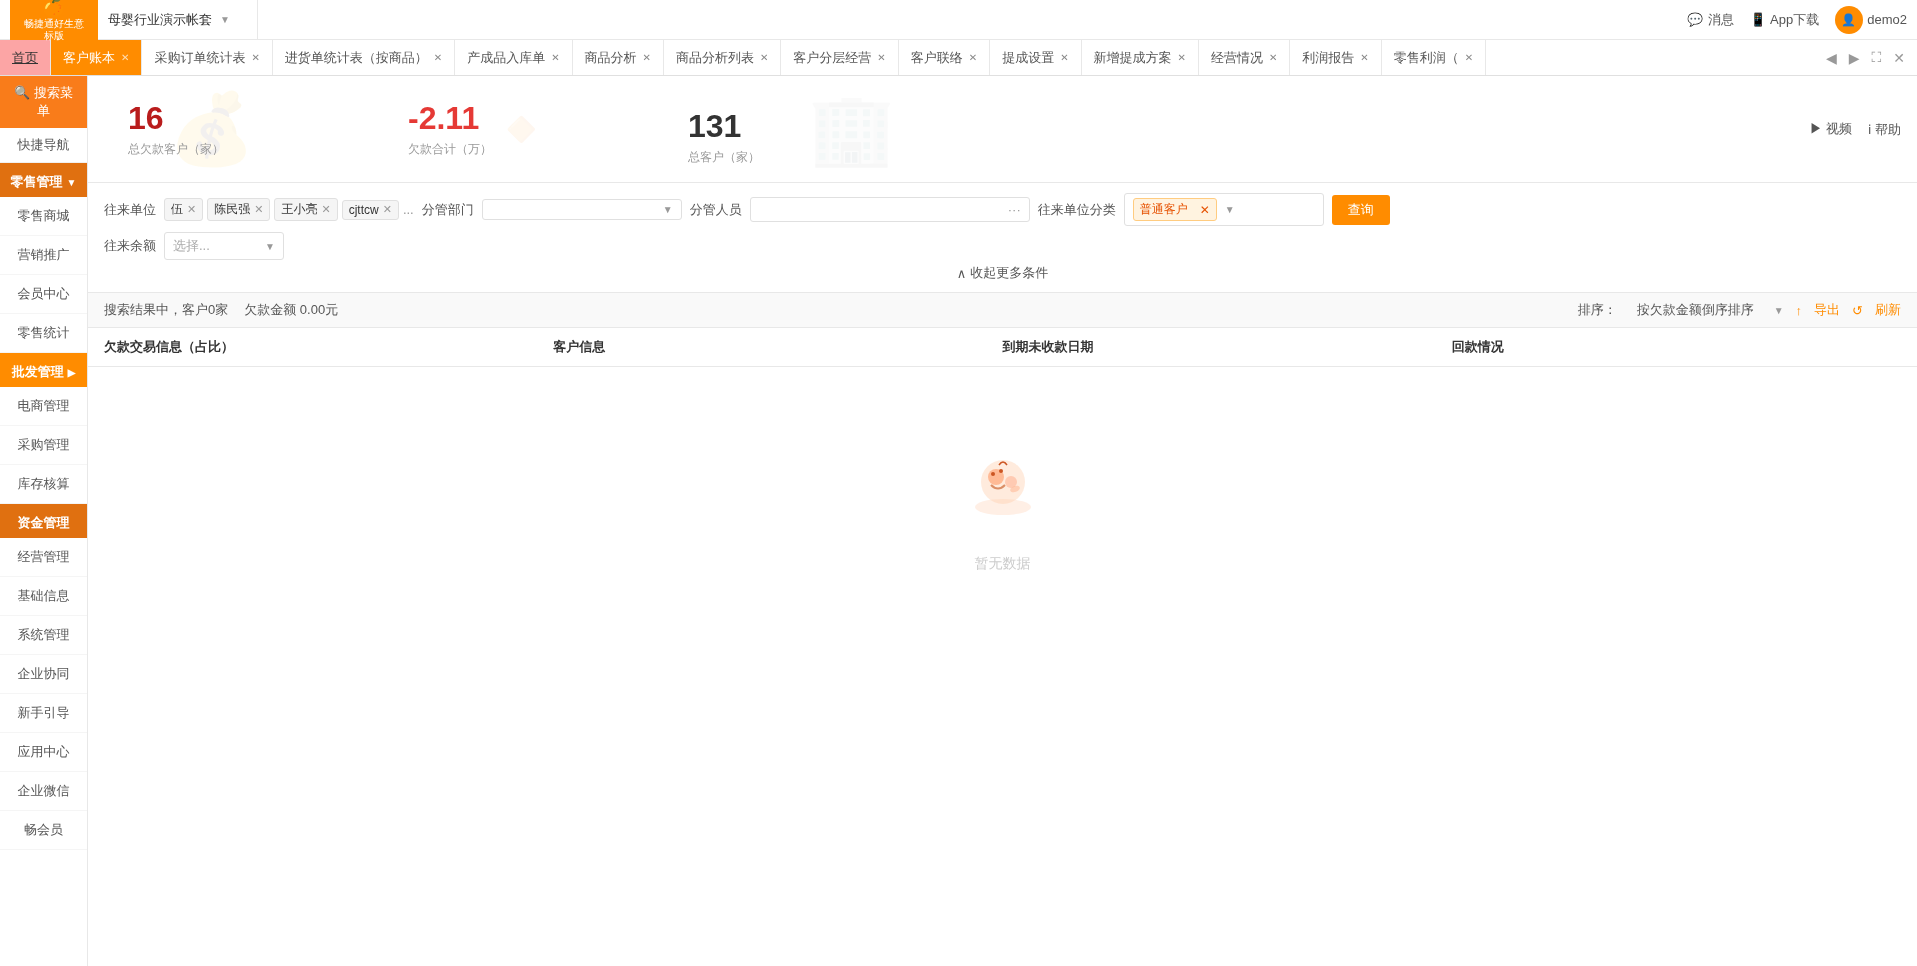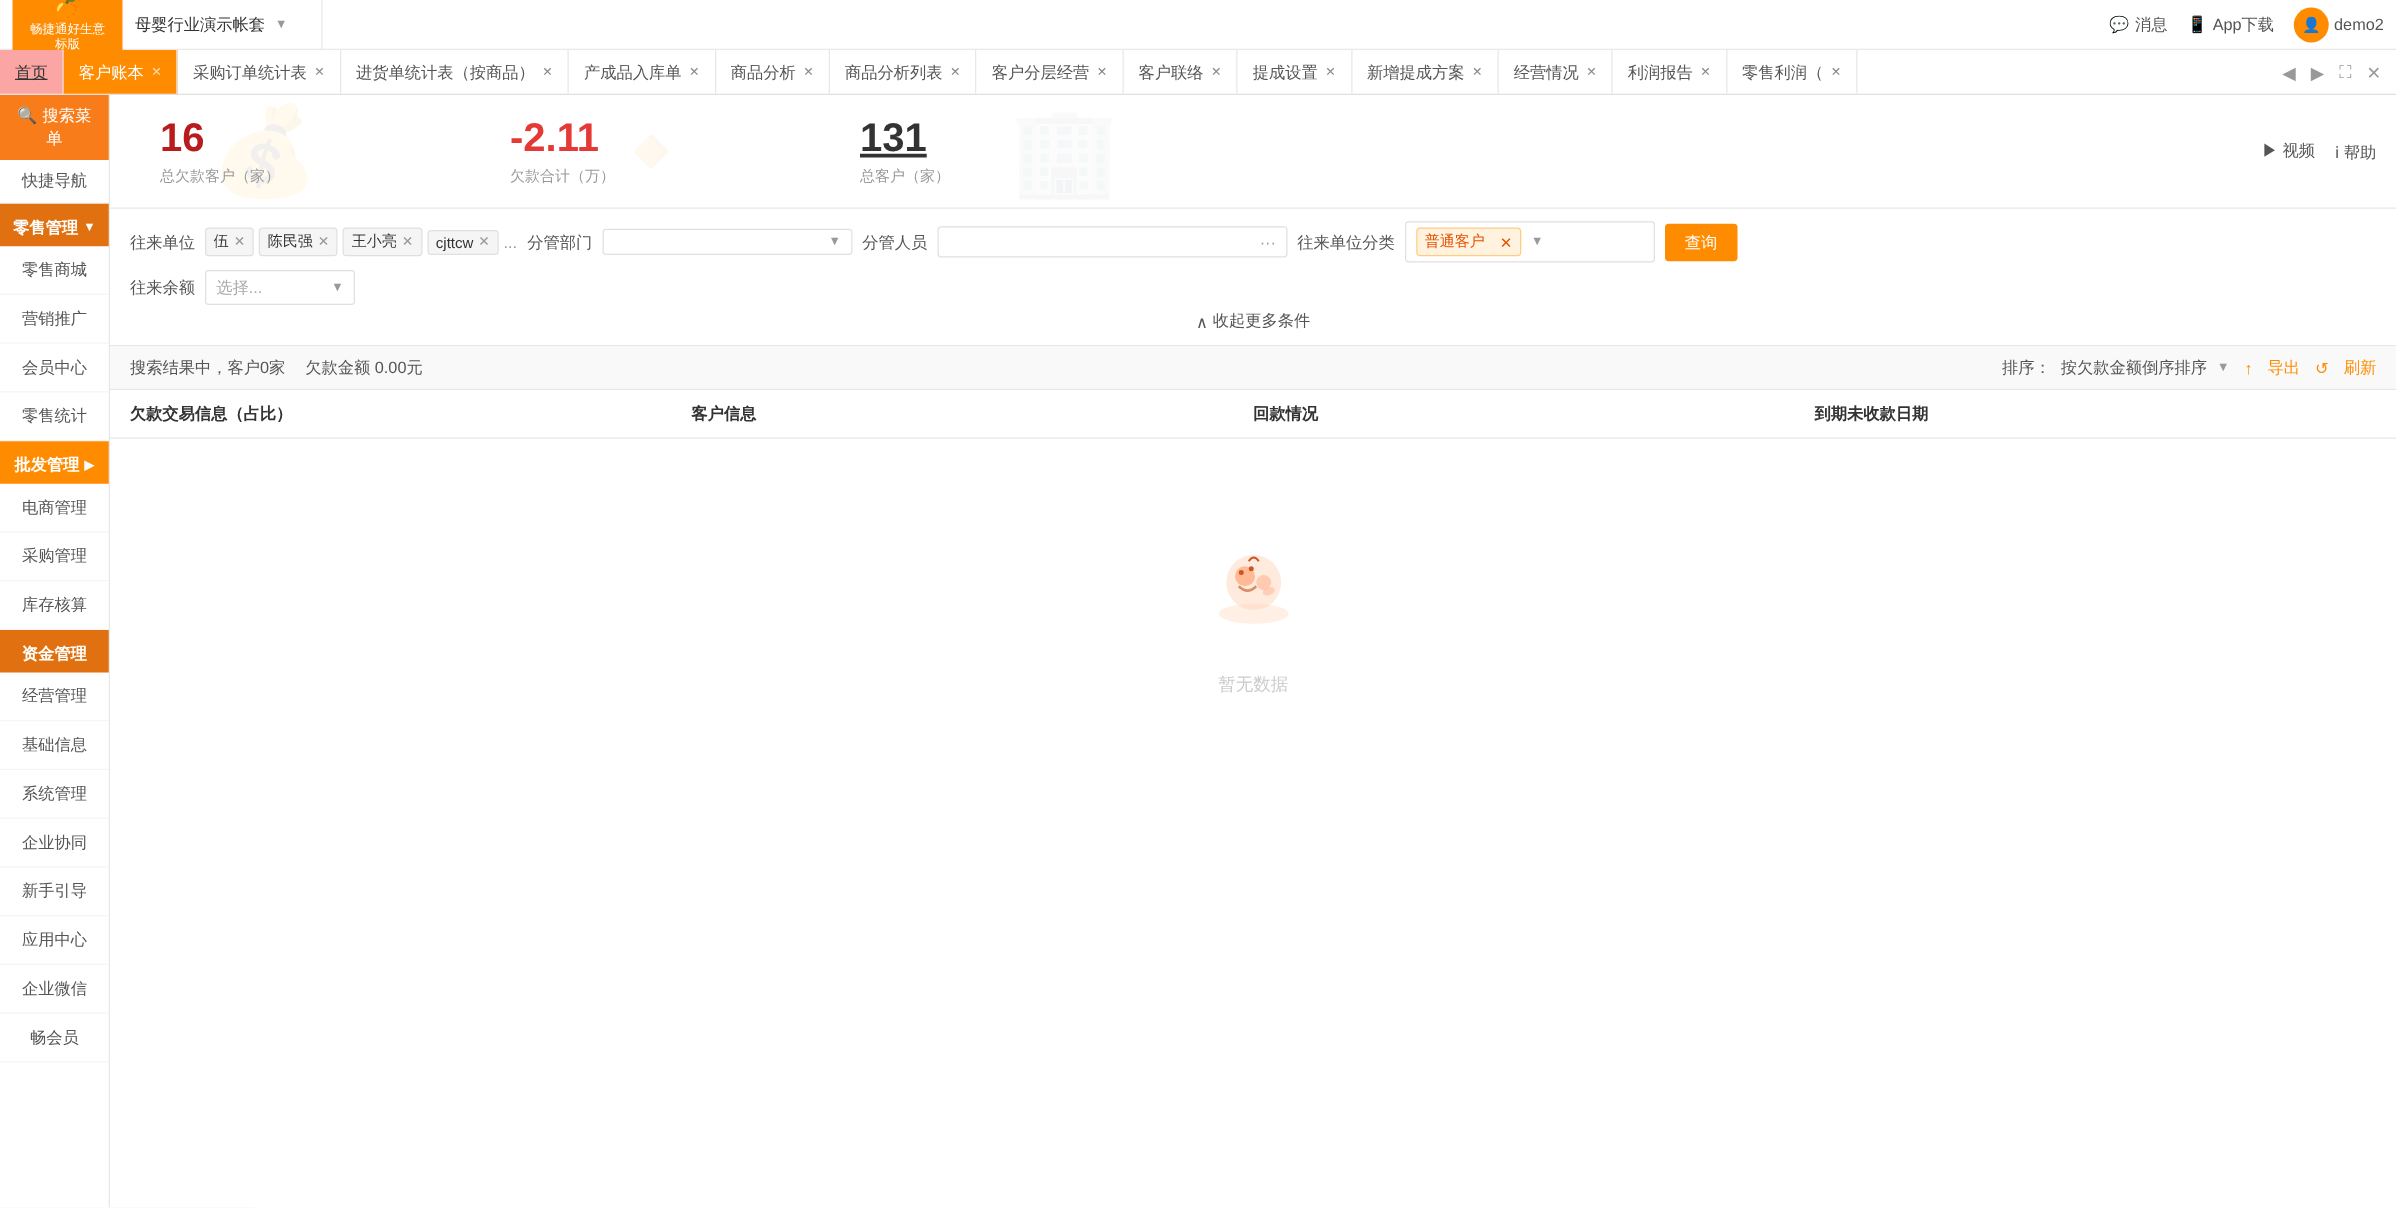--- a/index.html
+++ b/index.html
@@ -136,21 +136,21 @@
       color: #555; font-size: 13px; margin: 4px auto 0; justify-content: center;
     }
 
     
     .results-bar {
       display: flex; align-items: center; background: #f9f9f9; padding: 8px 16px;
       border-bottom: 1px solid #e8e8e8; font-size: 13px; color: #555;
     }
     .results-right { margin-left: auto; display: flex; align-items: center; gap: 12px; }
     .sort-select {
-      display: flex; align-items: center; gap: 8px; cursor: pointer; font-size: 13px;
+      display: flex; align-items: center; gap: 20px; cursor: pointer; font-size: 13px;
     }
     .action-btn { cursor: pointer; color: #ff8c00; font-size: 13px; }
 
     
     .data-table { background: #fff; flex: 1; overflow-y: auto; }
     .table-header {
       display: grid; grid-template-columns: 2fr 2fr 2fr 2fr;
       padding: 10px 16px; border-bottom: 1px solid #e8e8e8;
       font-weight: bold; font-size: 13px; color: #333; background: #fff;
     }
@@ -351,21 +351,21 @@
         <div class="stat-value red">16</div>
         <div class="stat-label">总欠款客户（家）</div>
       </div>
       <div style="position:absolute;left:390px;top:50%;transform:translateY(-50%);opacity:0.06;font-size:70px;color:#e0a0a0;">🔸</div>
       <div class="stat-block" style="min-width:280px;">
         <div class="stat-value red" style="font-size:32px;font-weight:bold;color:#e53935;">-2.11</div>
         <div class="stat-label">欠款合计（万）</div>
       </div>
       <div style="position:absolute;left:720px;top:50%;transform:translateY(-50%);opacity:0.07;font-size:70px;color:#90caf9;">🏢</div>
       <div class="stat-block" style="min-width:280px;">
-        <div class="stat-value" style="font-weight:bold;text-decoration:underline;">131</div>
+        <div class="stat-value" style="font-weight:bold;margin-top:16px;">131</div>
         <div class="stat-label">总客户（家）</div>
       </div>
       <div class="stat-right-actions">
         <span>
           <span>▶ </span>
           <span>视频</span>
         </span>
         <span>
           <span>ℹ </span>
           <span>帮助</span>
@@ -444,22 +444,22 @@
         <span class="action-btn">导出</span>
         <span style="color:#ff8c00;">↺</span>
         <span class="action-btn">刷新</span>
       </div>
     </div>
 
     <div class="data-table">
       <div class="table-header">
         <div>欠款交易信息（占比）</div>
         <div>客户信息</div>
+        <div>到期未收款日期</div>
         <div>回款情况</div>
-        <div>到期未收款日期</div>
       </div>
 
       <div class="empty-state">
         <div class="empty-icon">
           <svg width="80" height="80" viewBox="0 0 80 80">
             <ellipse cx="40" cy="60" rx="28" ry="8" fill="#ffe0cc" opacity="0.5"></ellipse>
             <circle cx="40" cy="35" r="22" fill="#ffccaa" opacity="0.4"></circle>
             <circle cx="33" cy="30" r="8" fill="#ff9966" opacity="0.6"></circle>
             <circle cx="48" cy="35" r="6" fill="#ffaa88" opacity="0.5"></circle>
             <path d="M28 38 Q35 45 42 38" stroke="#cc6633" stroke-width="2" fill="none" opacity="0.7"></path>

